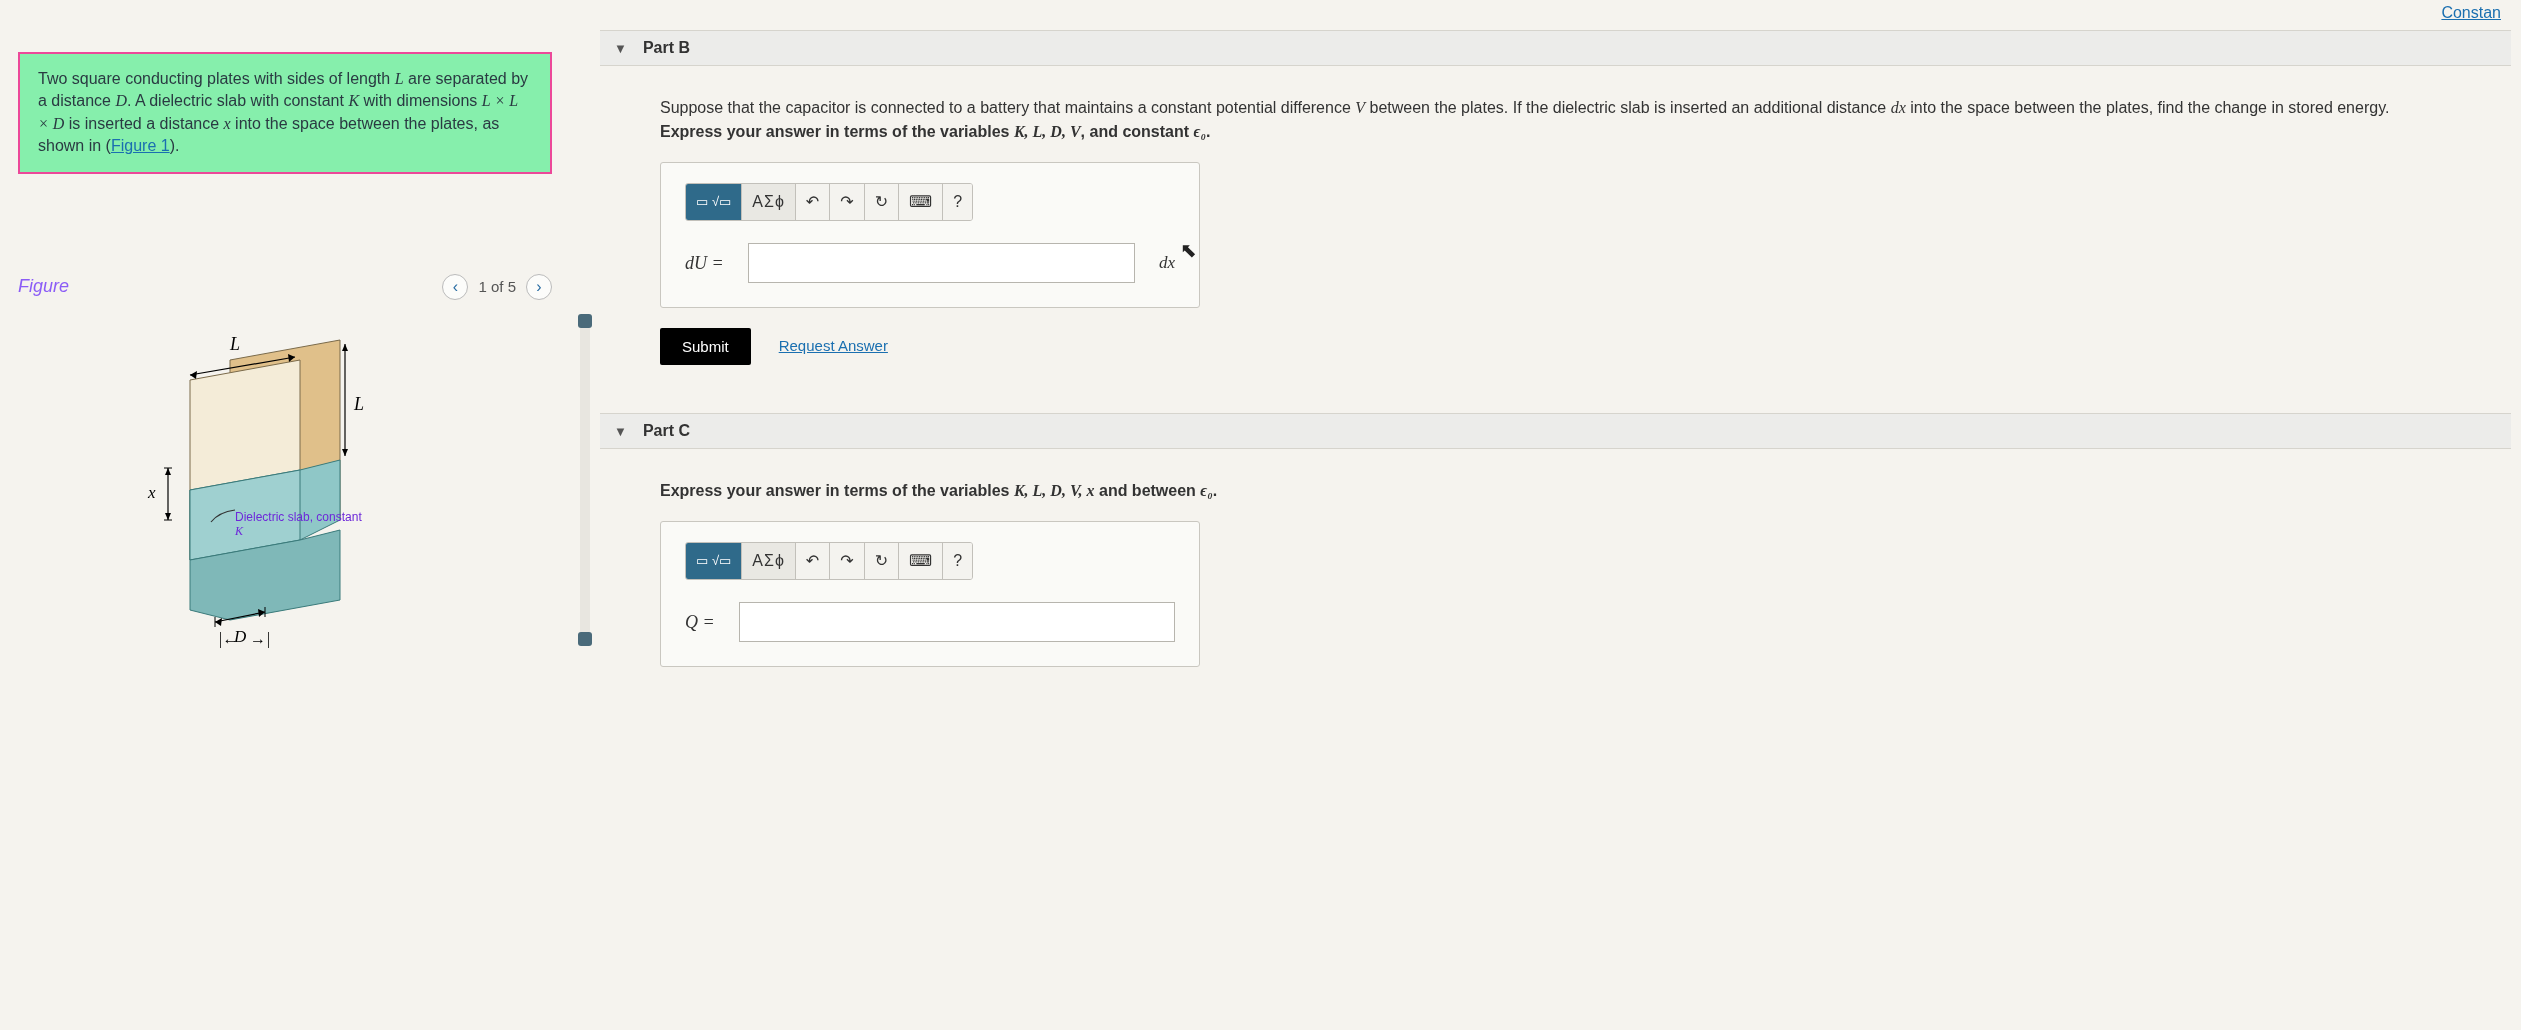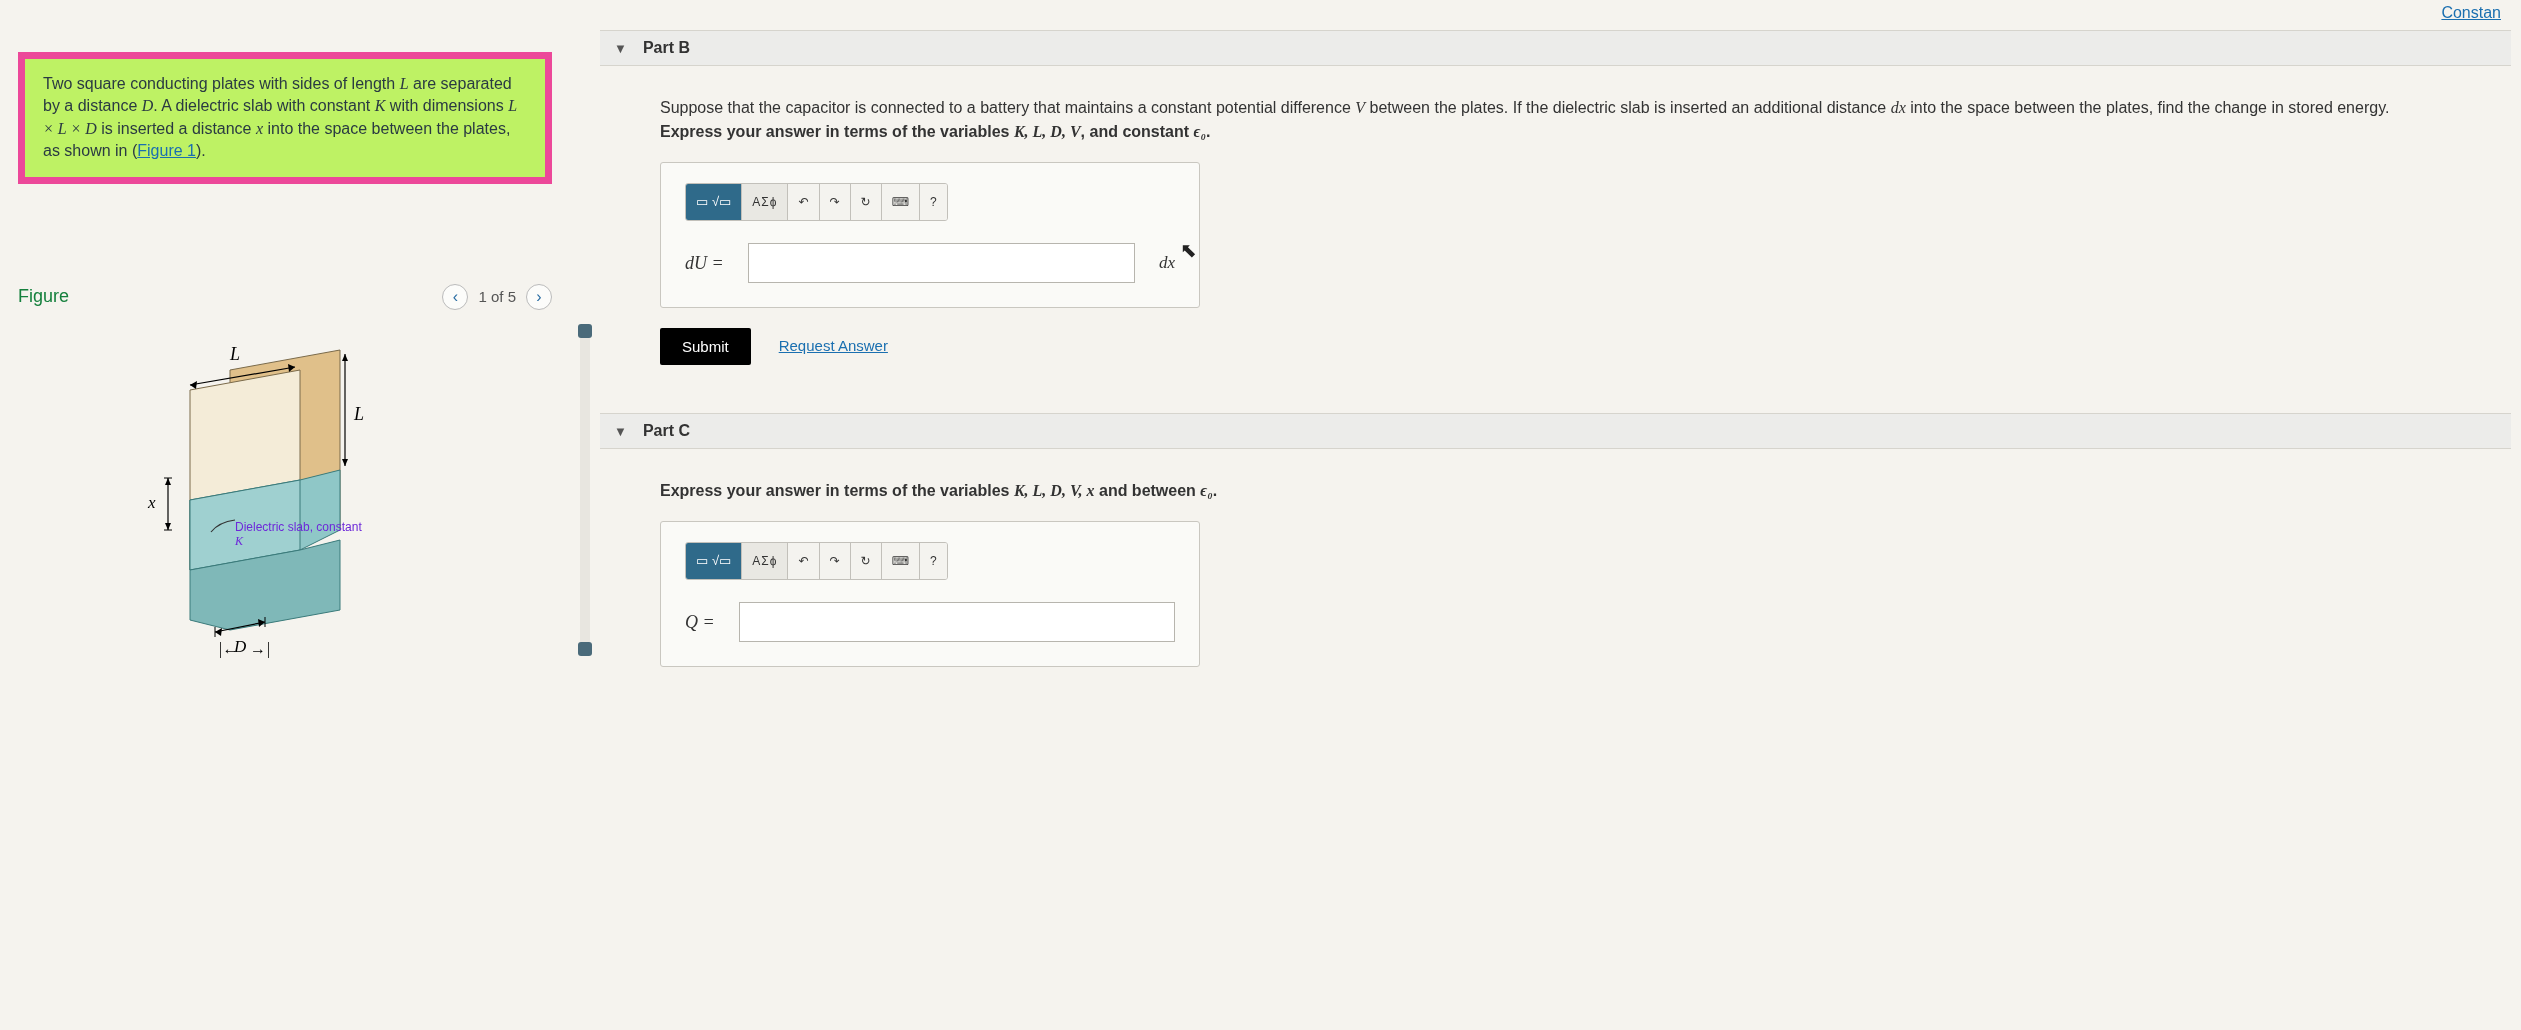--- a/index.html
+++ b/index.html
@@ -12,39 +12,39 @@
     position: relative;
     color: #333;
   }
   .left-col {
     position: absolute;
     left: 0;
     top: 40px;
     width: 570px;
   }
   .problem-box {
-    background: #bef264;
-    border: 7px solid #ec4899;
+    background: #86efac;
+    border: 2px solid #ec4899;
     padding: 14px 18px;
     margin: 12px 18px 0 18px;
     font-size: 16px;
     line-height: 1.4;
     color: #2a3a42;
   }
   .problem-box .it { font-style: italic; font-family: 'Times New Roman', serif; }
   .figure-link { color: #1a6fb0; text-decoration: underline; }
 
   .figure-header {
     margin-top: 100px;
     padding: 0 18px;
     display: flex;
     align-items: center;
     justify-content: space-between;
   }
-  .figure-heading { font-size: 18px; color: #15803d; }
+  .figure-heading { font-size: 18px; color: #8b5cf6; font-style: italic; }
   .figure-nav { display: flex; align-items: center; gap: 10px; color: #555; font-size: 15px;}
   .circle-btn {
     width: 26px; height: 26px; border-radius: 50%;
     border: 1px solid #bbb; background: #fcfcfa; display: inline-flex;
     align-items: center; justify-content: center; cursor: pointer;
     color: #2a6da3; font-size: 16px;
   }
 
   .figure-area {
     margin: 20px 20px 0 60px;
@@ -93,21 +93,21 @@
     display: inline-flex;
     border: 1px solid #c2c0ba;
     border-radius: 3px;
     overflow: hidden;
     align-items: stretch;
     height: 38px;
   }
   .tb-btn {
     display:inline-flex; align-items:center; justify-content:center;
     padding: 0 10px; border-right:1px solid #c2c0ba;
-    background: #f4f3ef; color:#333; font-size:12px; cursor:pointer;
+    background: #f4f3ef; color:#333; font-size:16px; cursor:pointer;
   }
   .tb-btn:last-child { border-right:none;}
   .tb-dark { background:#2f6a8a; color:#fff; font-size:13px; gap:3px;}
   .tb-greek { background:#e9e8e3; letter-spacing:1px;}
   .input-row { display:flex; align-items:center; gap:24px; margin-top:22px;}
   .lhs { font-family:'Times New Roman',serif; font-style:italic; font-size:18px; white-space:nowrap;}
   .ans-input {
     flex:1; height:40px; border:1px solid #b7b5ae; background:#fff; padding:4px 8px;
     font-size:16px;
   }

